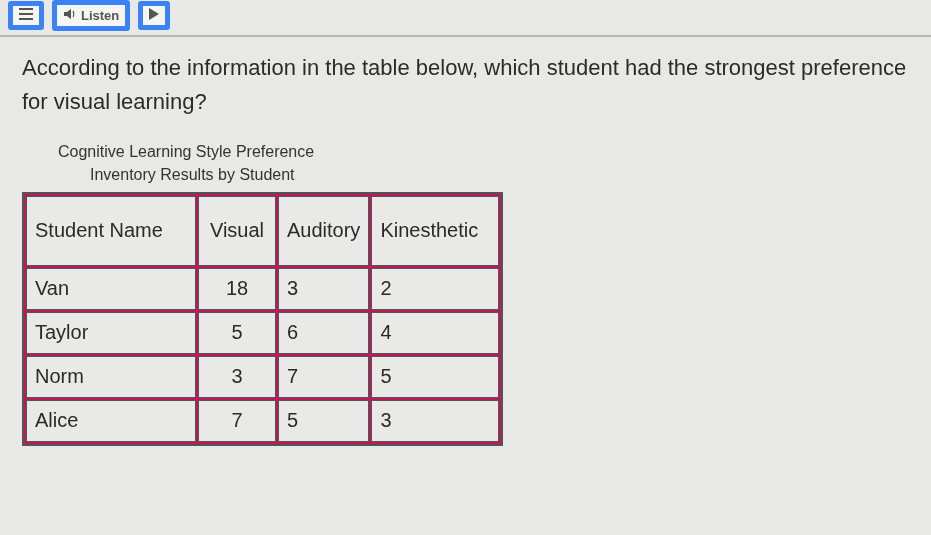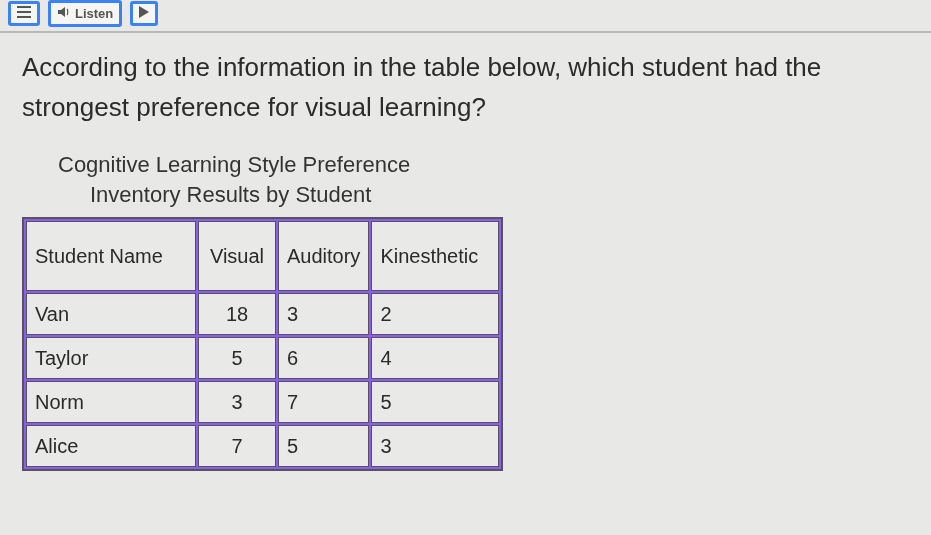--- a/index.html
+++ b/index.html
@@ -13,54 +13,54 @@
     }
     .toolbar {
       display: flex;
       align-items: center;
       gap: 8px;
       padding: 0 8px 4px 8px;
       border-bottom: 2px solid #b8b8b4;
     }
     .tool-btn {
       background: #f5f5f3;
-      border: 3px solid #3b82f6;
+      border: 5px solid #3b82f6;
       border-radius: 3px;
       padding: 2px 6px;
       display: inline-flex;
       align-items: center;
       gap: 4px;
       font-size: 13px;
       color: #555;
       cursor: pointer;
     }
     .tool-btn.icon-only { padding: 2px 6px; }
     .listen-btn { font-weight: 600; }
     .content {
       padding: 14px 22px;
     }
     .question {
-      font-size: 26px;
+      font-size: 22px;
       line-height: 1.55;
       color: #2b2b2b;
       margin-bottom: 22px;
     }
     .table-title {
-      font-size: 22px;
+      font-size: 16px;
       color: #333;
       margin-left: 36px;
       line-height: 1.4;
       margin-top: 12px;
     }
     .table-title .line2 { margin-left: 32px; }
     table {
       border-collapse: separate;
       border-spacing: 2px;
       border: 2px solid #555;
-      background: #8b5cf6;
+      background: #be185d;
       margin-top: 6px;
     }
     th, td {
       border: 1px solid #555;
       text-align: left;
       font-size: 20px;
       font-weight: 400;
       color: #2a2a2a;
       padding: 6px 8px;
       background: #e9e9e7;

